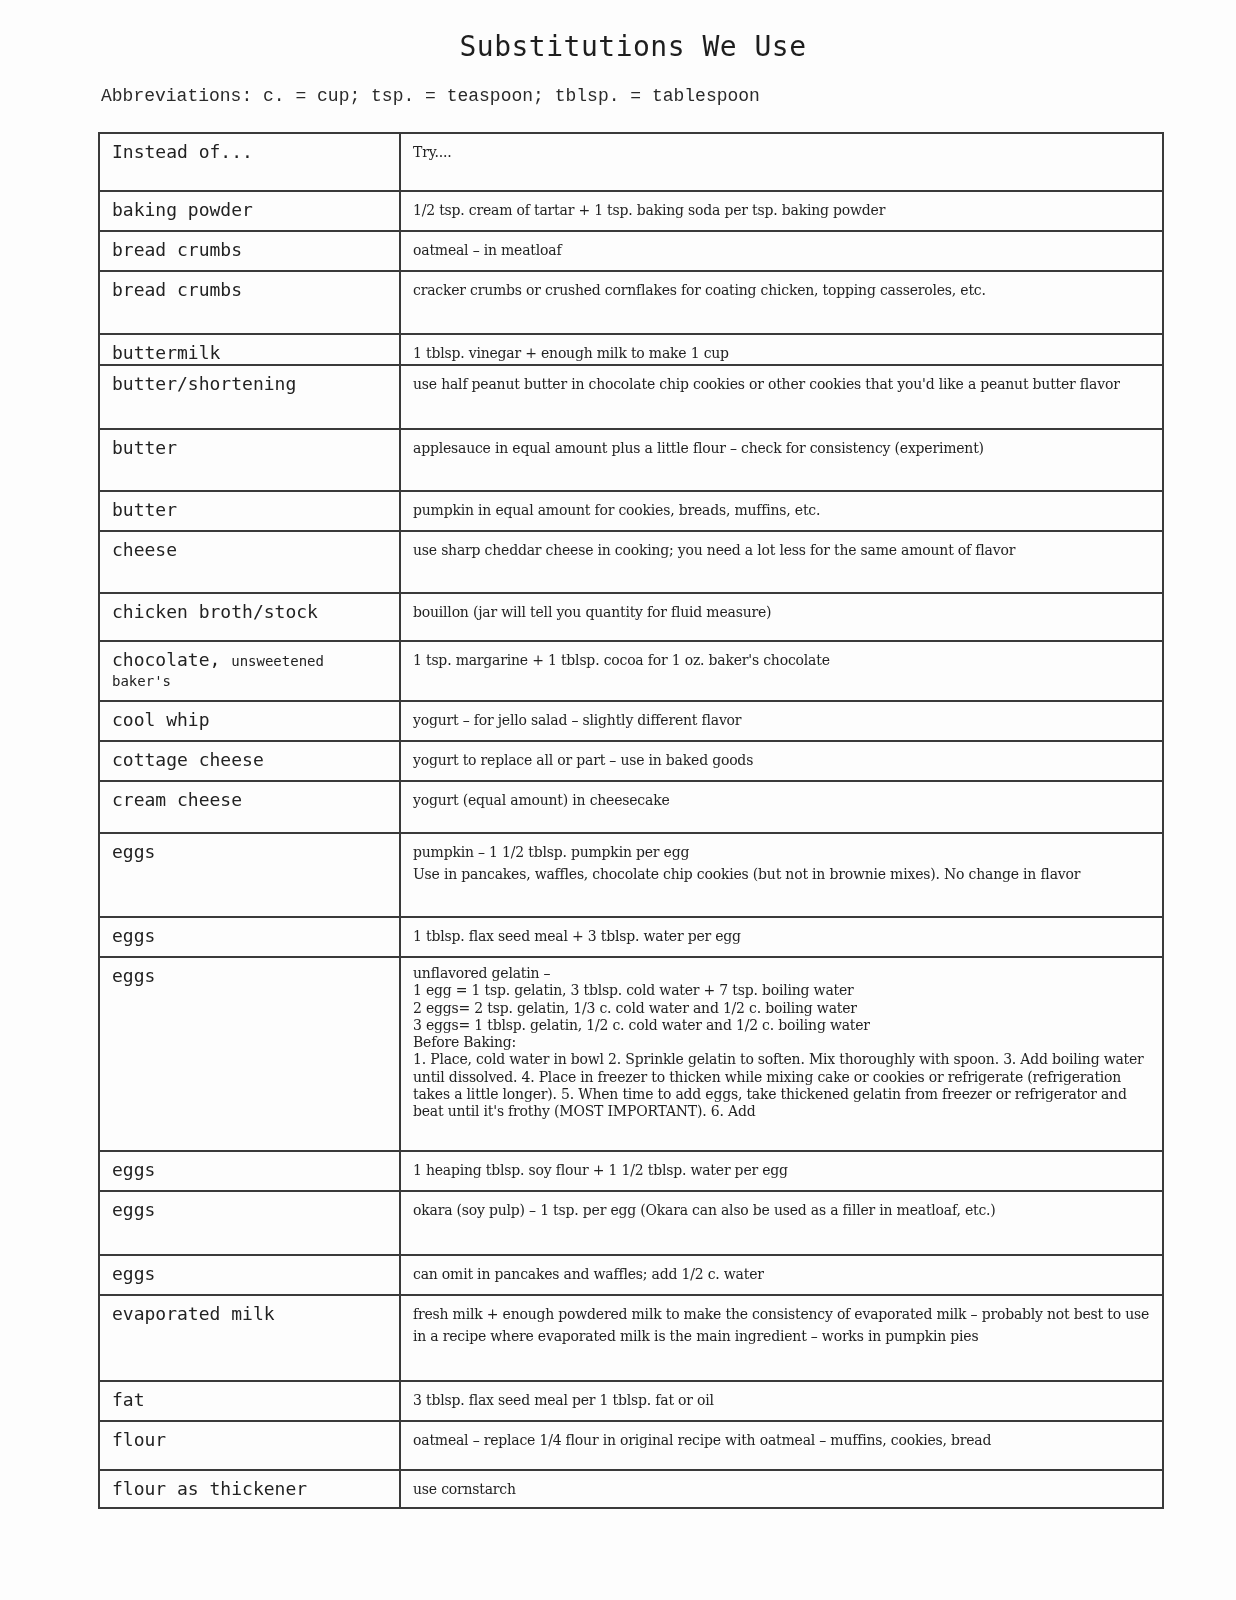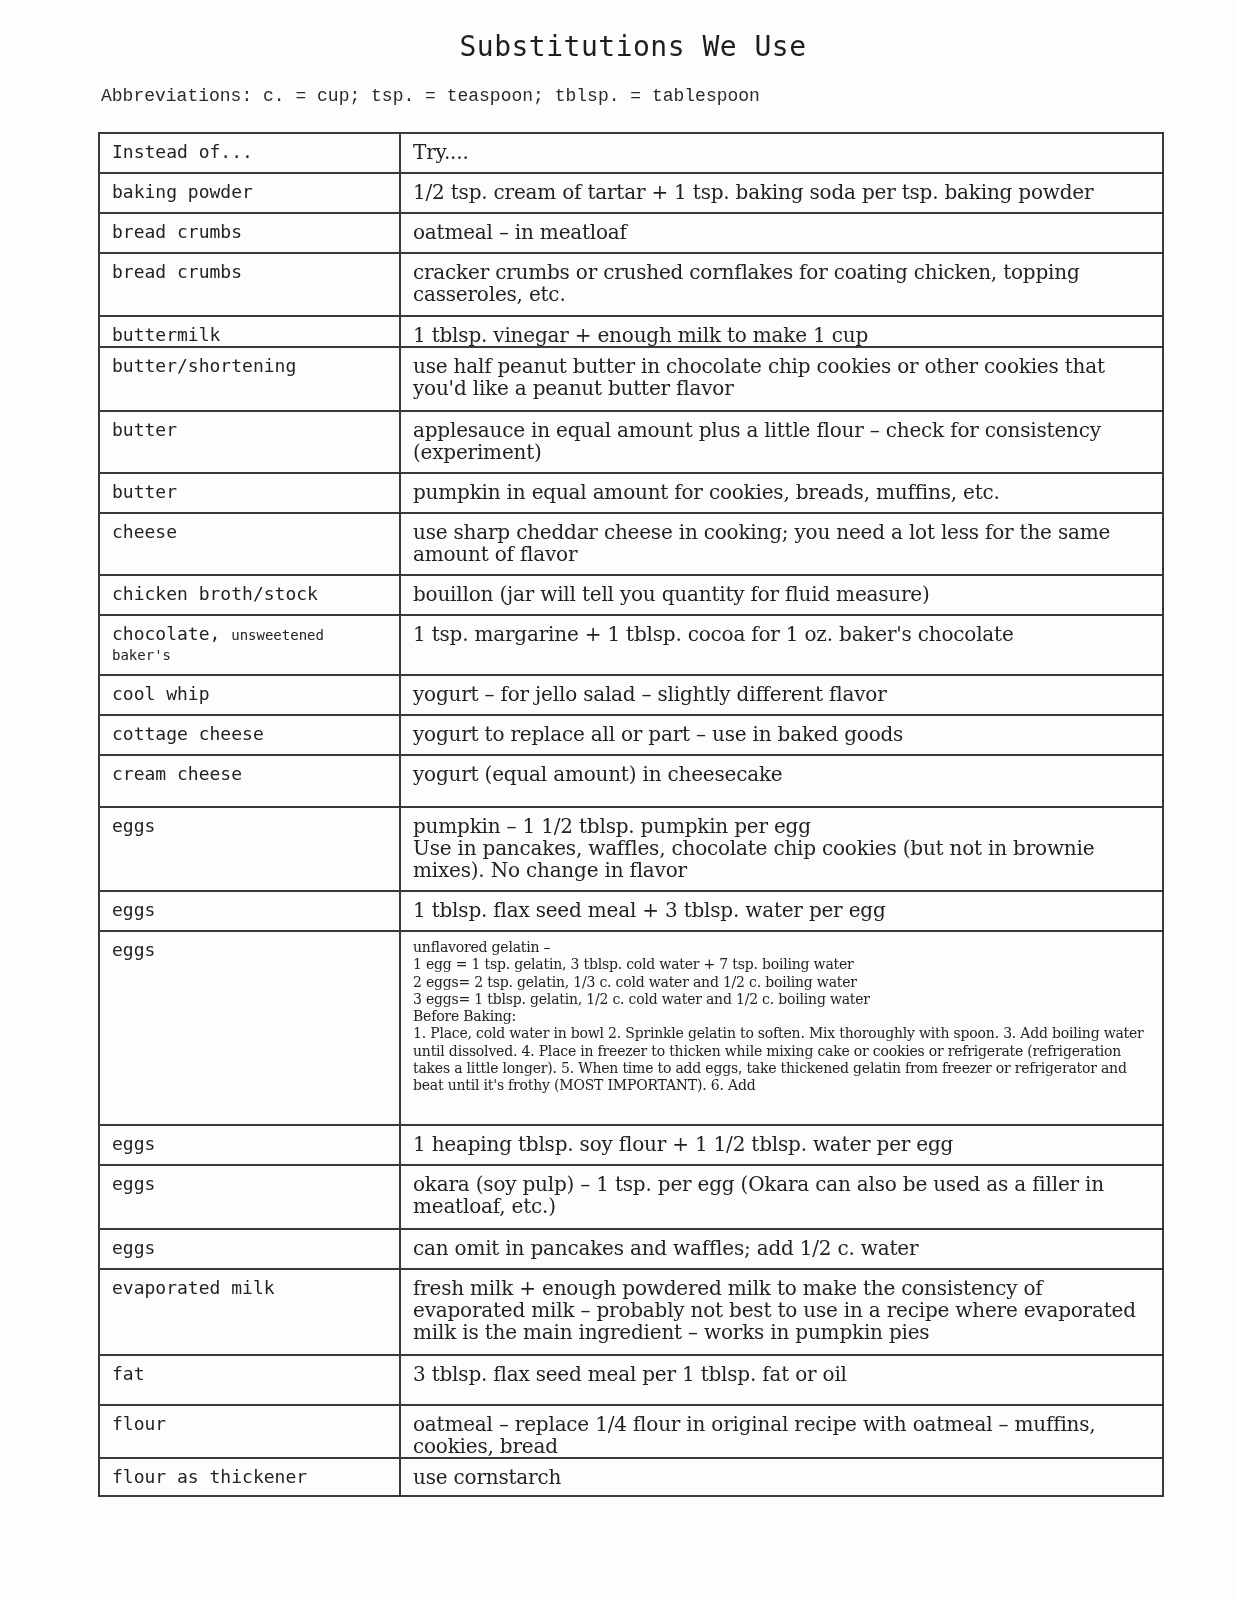--- a/index.html
+++ b/index.html
@@ -15,35 +15,35 @@
     table.subs {
       position: absolute; left: 98px; top: 132px; width: 1066px;
       border-collapse: collapse; table-layout: fixed;
       border: 2px solid #333;
     }
     table.subs td {
       border: 2px solid #3a3a3a; vertical-align: top;
       padding: 7px 12px 0 12px; box-sizing: border-box;
     }
     td.col-a { width: 301px; font-family: "DejaVu Sans Mono", monospace; font-size: 18px; line-height: 22px; color: #222; padding-left: 12px; }
-    td.col-b { font-family: "DejaVu Serif", serif; font-size: 20px; line-height: 22px; color: #222; letter-spacing: -0.2px; }
+    td.col-b { font-family: "DejaVu Serif", serif; font-size: 14px; line-height: 22px; color: #222; letter-spacing: -0.2px; }
     td.small { font-size: 14px; line-height: 17.3px; padding-top: 12px; }
     .small-inline { font-size: 14px; }
     .hdr td { font-weight: normal; }
     .line { display: block; }
   </style>
 </head>
 <body>
 
 <div class="title">Substitutions We Use</div>
 <div class="abbrev">Abbreviations: c. = cup; tsp. = teaspoon; tblsp. = tablespoon</div>
 
 <table class="subs">
   <tbody>
-    <tr class="hdr" style="height:40px">
+    <tr class="hdr" style="height:58px">
       <td class="col-a">Instead of...</td>
       <td class="col-b">Try....</td>
     </tr>
     <tr style="height:40px">
       <td class="col-a">baking powder</td>
       <td class="col-b">1/2 tsp. cream of tartar + 1 tsp. baking soda per tsp. baking powder</td>
     </tr>
     <tr style="height:40px">
       <td class="col-a">bread crumbs</td>
       <td class="col-b">oatmeal – in meatloaf</td>
@@ -65,21 +65,21 @@
       <td class="col-b">applesauce in equal amount plus a little flour – check for consistency (experiment)</td>
     </tr>
     <tr style="height:40px">
       <td class="col-a">butter</td>
       <td class="col-b">pumpkin in equal amount for cookies, breads, muffins, etc.</td>
     </tr>
     <tr style="height:62px">
       <td class="col-a">cheese</td>
       <td class="col-b">use sharp cheddar cheese in cooking; you need a lot less for the same amount of flavor</td>
     </tr>
-    <tr style="height:40px">
+    <tr style="height:48px">
       <td class="col-a">chicken broth/stock</td>
       <td class="col-b">bouillon (jar will tell you quantity for fluid measure)</td>
     </tr>
     <tr style="height:60px">
       <td class="col-a">
         <span>chocolate,</span>
         <span class="small-inline">unsweetened</span>
         <span class="line small-inline" style="line-height:18px">baker's</span>
       </td>
       <td class="col-b">1 tsp. margarine + 1 tblsp. cocoa for 1 oz. baker's chocolate</td>
@@ -127,21 +127,21 @@
       <td class="col-b">okara (soy pulp)  – 1 tsp. per egg  (Okara can also be used as a filler in meatloaf, etc.)</td>
     </tr>
     <tr style="height:40px">
       <td class="col-a">eggs</td>
       <td class="col-b">can omit in pancakes and waffles; add 1/2 c. water</td>
     </tr>
     <tr style="height:86px">
       <td class="col-a">evaporated milk</td>
       <td class="col-b">fresh milk + enough  powdered milk to make the consistency of evaporated milk – probably not best to use in a recipe where evaporated milk is the main ingredient – works in pumpkin pies</td>
     </tr>
-    <tr style="height:50px">
+    <tr style="height:40px">
       <td class="col-a">fat</td>
       <td class="col-b">3 tblsp. flax seed meal per 1 tblsp. fat or oil</td>
     </tr>
     <tr style="height:49px">
       <td class="col-a">flour</td>
       <td class="col-b">oatmeal – replace 1/4 flour in original recipe with oatmeal – muffins, cookies, bread</td>
     </tr>
     <tr style="height:38px">
       <td class="col-a">flour as thickener</td>
       <td class="col-b">use cornstarch</td>

